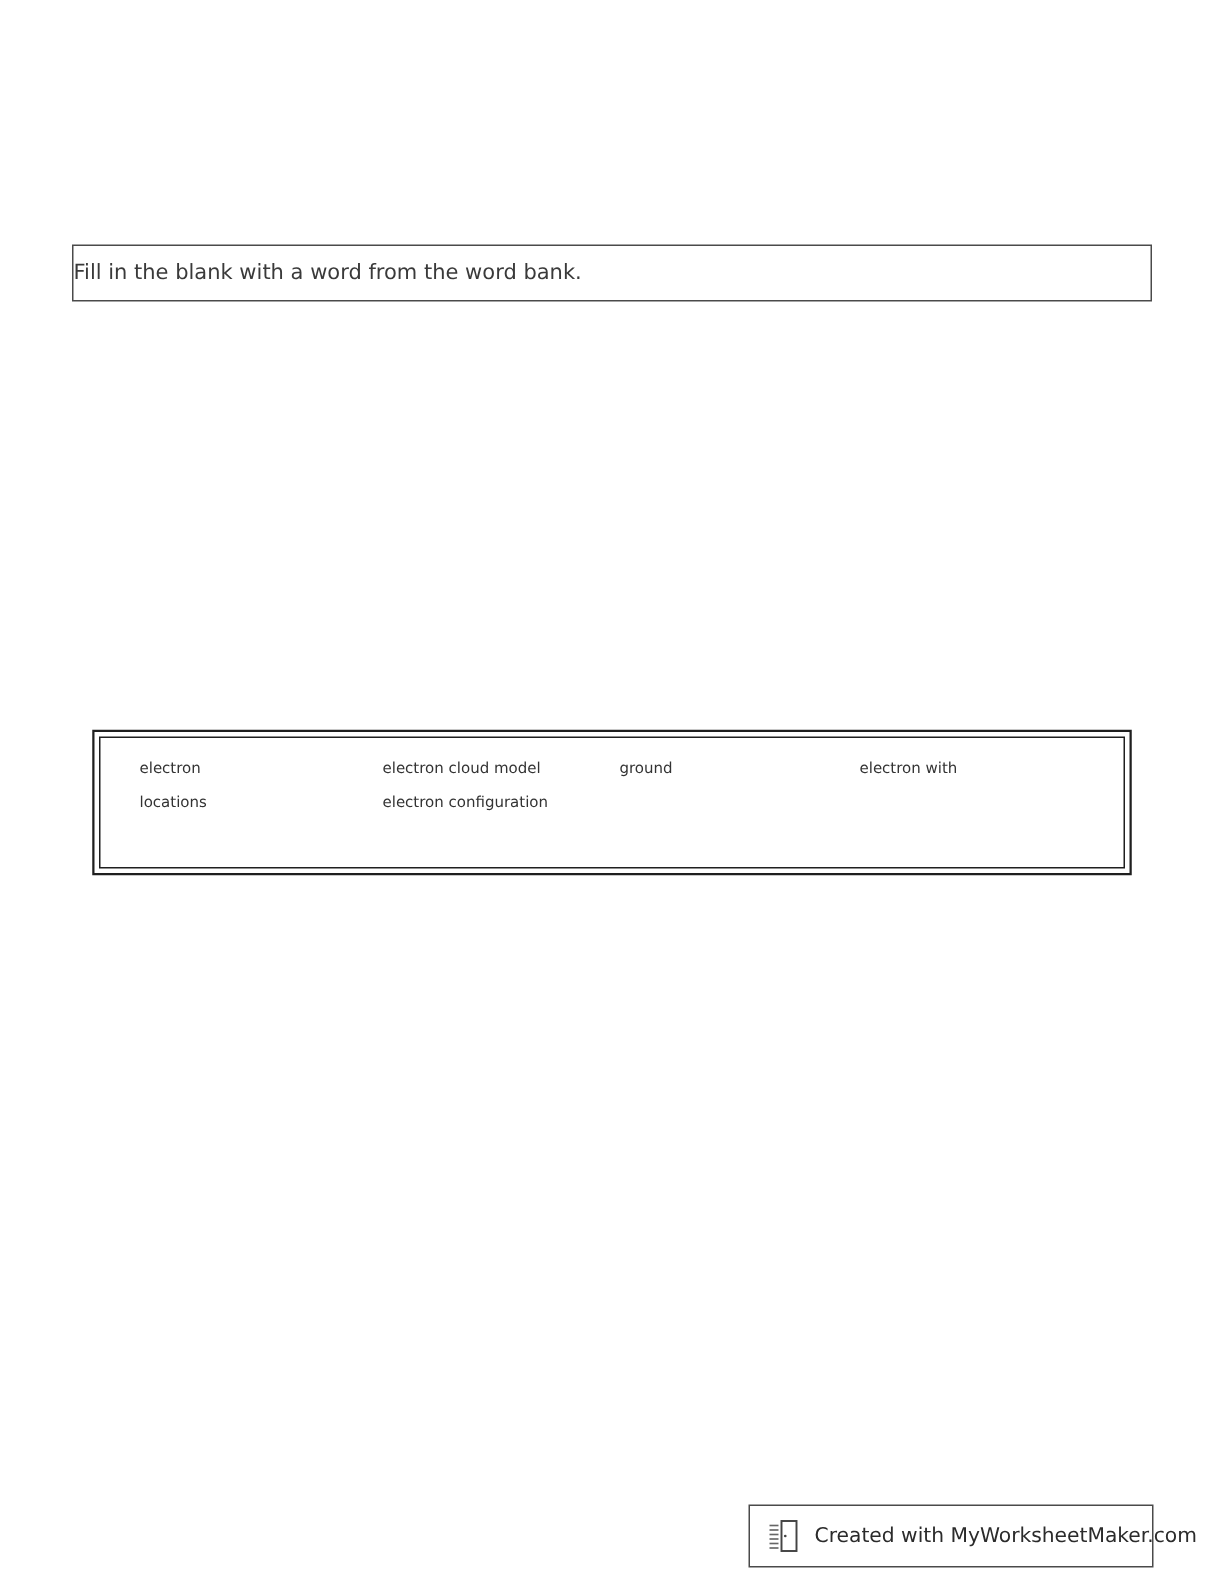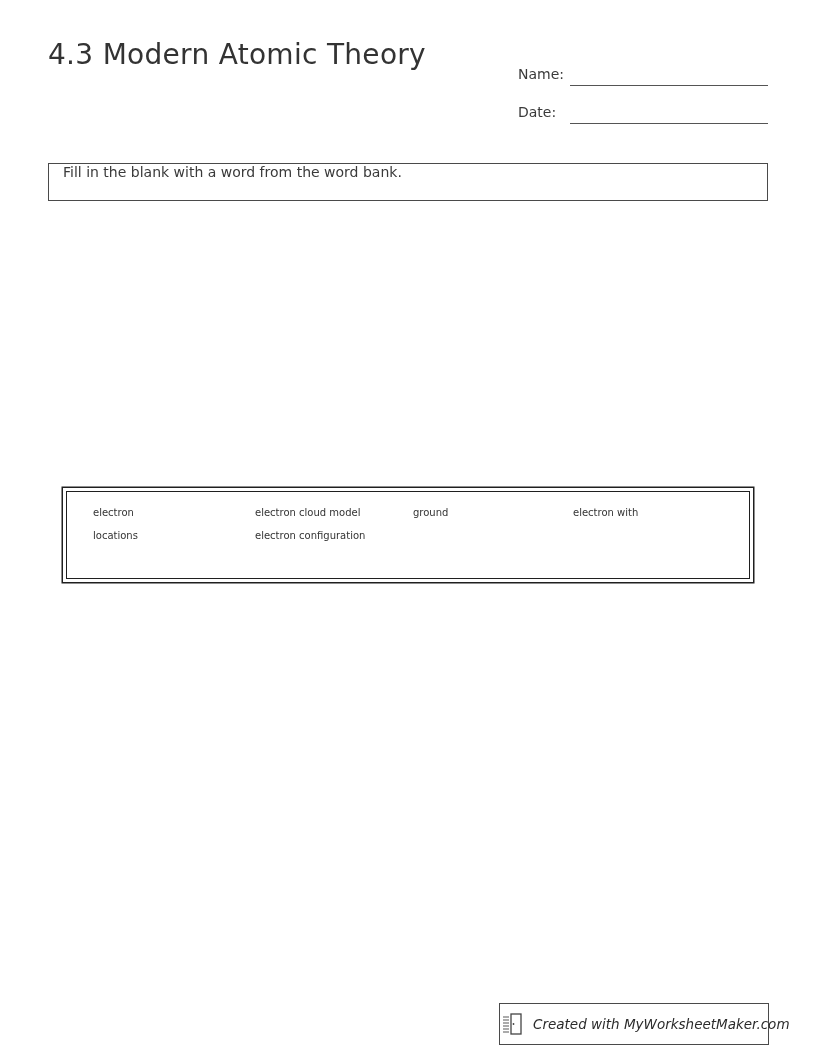--- a/index.html
+++ b/index.html
@@ -65,22 +65,21 @@
   
   .instruction-box {
     position: absolute;
     left: 48px;
     top: 163px;
     width: 720px;
     height: 38px;
     border: 1.2px solid #4a4a4a;
     box-sizing: border-box;
     display: flex;
-    align-items: flex-start;
-    padding-left: 14px;
+    align-items: center;
   }
   .instruction-text {
     font-size: 14px;
     color: #3a3a3a;
   }
 
   
   .word-bank {
     position: absolute;
     left: 66px;
@@ -112,55 +111,40 @@
     position: absolute;
     left: 499px;
     top: 1003px;
     width: 270px;
     height: 42px;
     border: 1.2px solid #4a4a4a;
     background: #ffffff;
     box-sizing: border-box;
     display: flex;
     align-items: center;
-    padding-left: 2px;
-    font-style: italic;
+    padding-left: 12px;
   }
   .badge-icon {
     width: 22px;
     height: 24px;
     margin-right: 9px;
     position: relative;
     flex: none;
   }
   .badge-text {
     font-size: 13.5px;
     color: #2b2b2b;
     white-space: nowrap;
   }
 </style>
 </head>
 <body>
 
 <div class="page">
 
-  <div class="header">
-    <div class="worksheet-title">4.3 Modern Atomic Theory</div>
-
-    <div class="name-date-block">
-      <div class="field-row">
-        <span class="field-label">Name:</span>
-        <span class="field-line"></span>
-      </div>
-      <div class="field-row">
-        <span class="field-label">Date:</span>
-        <span class="field-line"></span>
-      </div>
-    </div>
-  </div>
 
   <div class="instruction-box">
     <span class="instruction-text">Fill in the blank with a word from the word bank.</span>
   </div>
 
   <div class="word-bank">
     <div class="word-bank-grid">
       <span class="word-item">electron</span>
       <span class="word-item">electron cloud model</span>
       <span class="word-item">ground</span>

